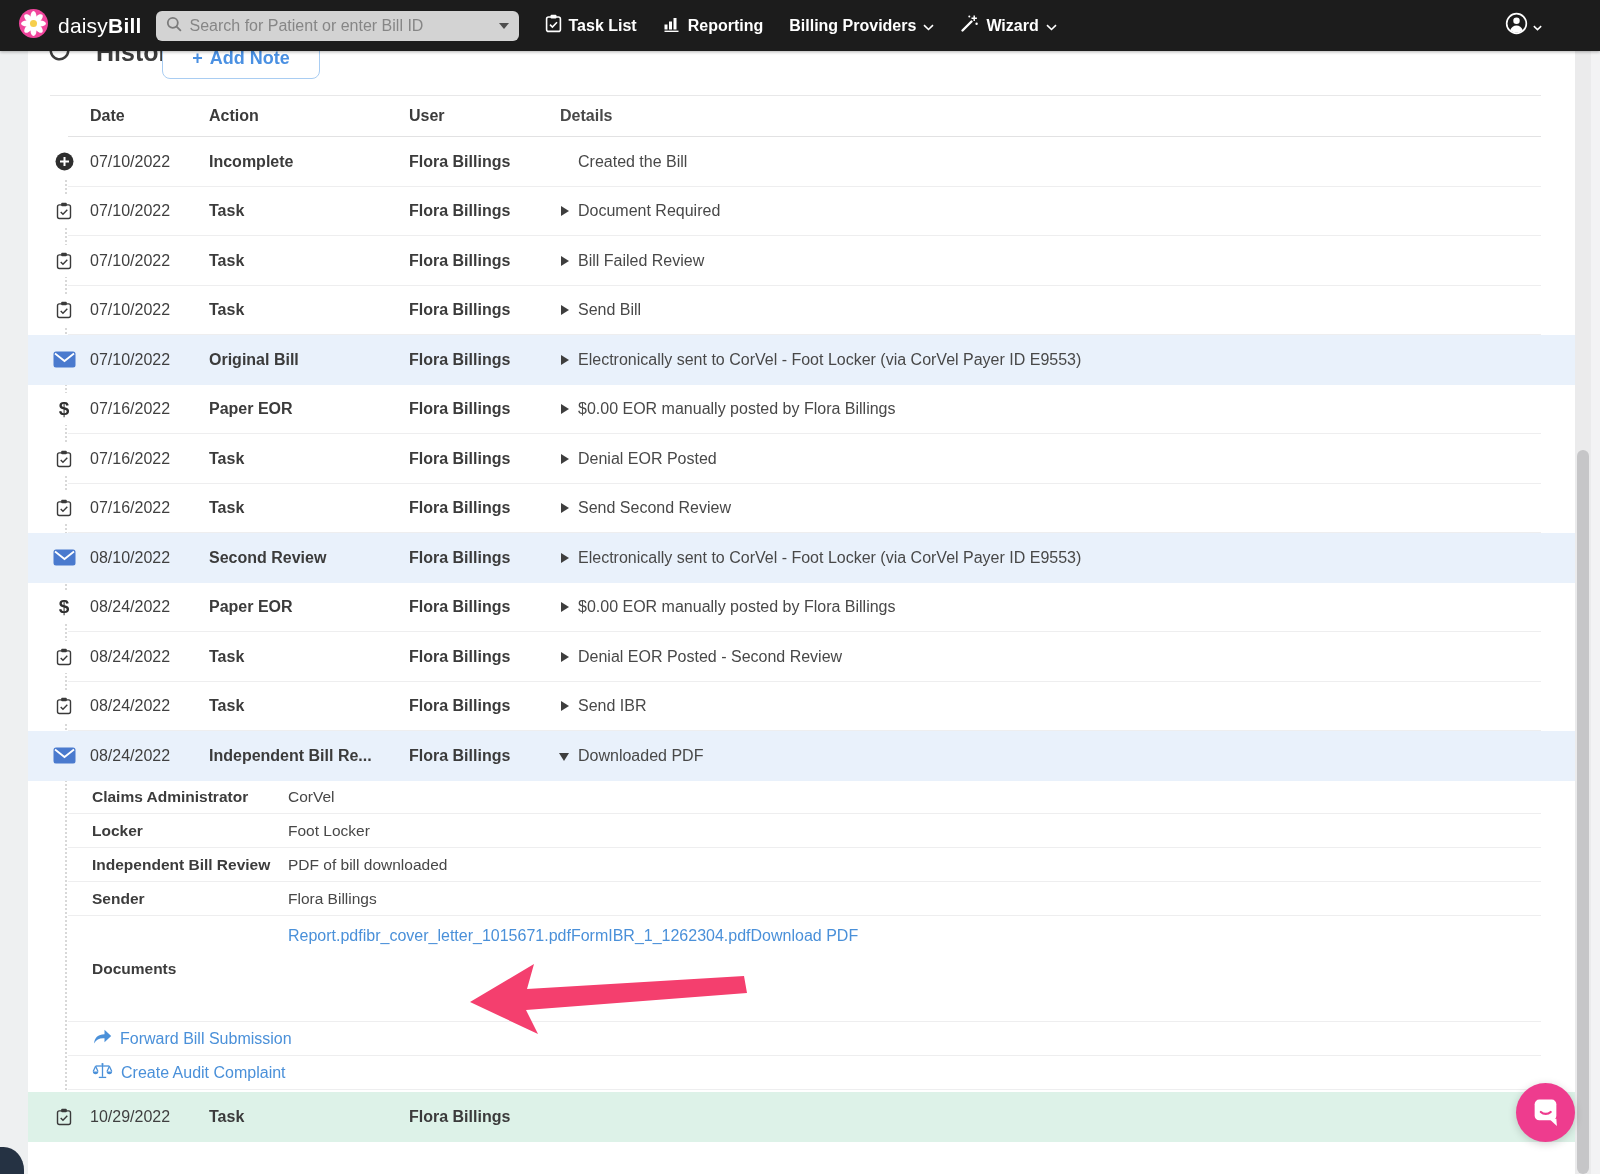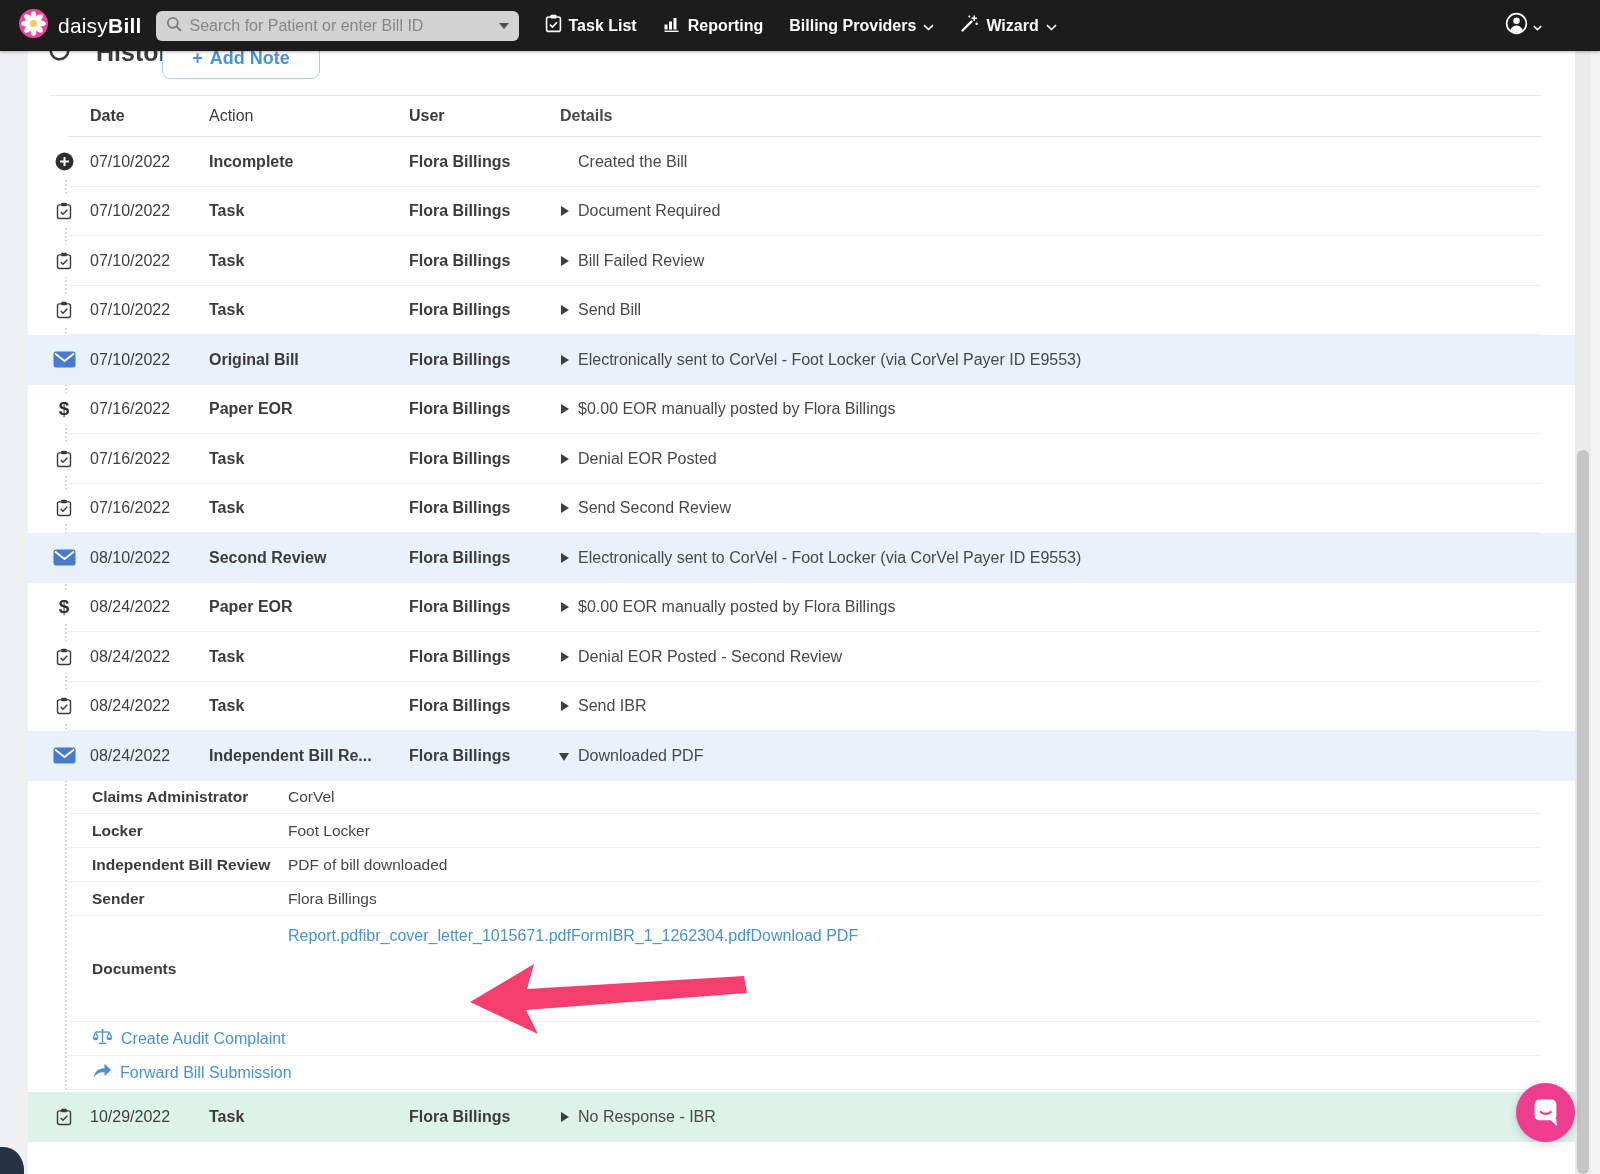--- a/index.html
+++ b/index.html
@@ -218,21 +218,21 @@
     <span>+</span>
     <span>Add Note</span>
   </button>
 
   <div class="timeline"></div>
 
   <div class="htable">
     <div class="hheader">
       <div class="c-icon"></div>
       <div class="c-date">Date</div>
-      <div class="c-action" style="font-weight:400;">Action</div>
+      <div class="c-action" style="font-weight:700;">Action</div>
       <div class="c-user">User</div>
       <div class="c-details" style="font-weight:700;">Details</div>
     </div>
     <div id="rows-main">
         <div class="hrow">
     <div class="c-icon">
             <span class="icon-slot">
               <svg width="19" height="19" viewBox="0 0 19 19">
                 <circle cx="9.5" cy="9.5" r="9" fill="#2e2e2e"></circle>
                 <path d="M9.5 5v9M5 9.5h9" stroke="#fff" stroke-width="2"></path>
@@ -476,20 +476,30 @@
     <div class="docs-row">
       <div class="dlabel">Documents</div>
       <div class="docs-links">
         <a>Report.pdf</a>
         <a>ibr_cover_letter_1015671.pdf</a>
         <a>FormIBR_1_1262304.pdf</a>
         <a>Download PDF</a>
       </div>
     </div>
 
+    <div class="action-row">
+      <a>
+        <span>
+          <svg width="20" height="16" viewBox="0 0 20 16">
+            <path d="M12.5 0.8l6.7 6.2-6.7 6.2V9.3C7.6 8.9 4.4 10.4 2.2 14.4 2.3 8.8 6 5.5 12.5 5.2V0.8z" fill="#4a90d9"></path>
+          </svg>
+        </span>
+        <span>Forward Bill Submission</span>
+      </a>
+    </div>
     <div class="action-row">
       <a>
         <span>
           <svg width="21" height="19" viewBox="0 0 21 19">
             <g stroke="#4a90d9" stroke-width="1.3" fill="none">
               <line x1="10.5" y1="2.2" x2="10.5" y2="14.8"></line>
               <line x1="6.8" y1="15.4" x2="14.2" y2="15.4"></line>
               <line x1="3.6" y1="4" x2="17.4" y2="4"></line>
               <line x1="3.6" y1="4.2" x2="1.2" y2="9.4"></line>
                 <line x1="3.6" y1="4.2" x2="6" y2="9.4"></line>
@@ -497,50 +507,36 @@
                 <line x1="17.4" y1="4.2" x2="19.8" y2="9.4"></line>
             </g>
             <path d="M0.9 9.6a2.7 2.7 0 0 0 5.4 0z" fill="#4a90d9"></path>
             <path d="M14.7 9.6a2.7 2.7 0 0 0 5.4 0z" fill="#4a90d9"></path>
             <circle cx="10.5" cy="2" r="1.1" fill="#4a90d9"></circle>
           </svg>
         </span>
         <span>Create Audit Complaint</span>
       </a>
     </div>
-    <div class="action-row">
-      <a>
-        <span>
-          <svg width="20" height="16" viewBox="0 0 20 16">
-            <path d="M12.5 0.8l6.7 6.2-6.7 6.2V9.3C7.6 8.9 4.4 10.4 2.2 14.4 2.3 8.8 6 5.5 12.5 5.2V0.8z" fill="#4a90d9"></path>
-          </svg>
-        </span>
-        <span>Forward Bill Submission</span>
-      </a>
-    </div>
   </div>
 
   <div class="green-row-wrap" id="row-green">
       <div class="hrow hl-green">
     <div class="c-icon">
           <span class="icon-slot">
             <svg width="16" height="18" viewBox="0 0 17 19">
               <rect x="1.6" y="3" width="13.8" height="14.4" rx="2" fill="none" stroke="#3a3a3a" stroke-width="1.5"></rect>
               <rect x="5.5" y="0.8" width="6" height="3.6" rx="1" fill="#3a3a3a"></rect>
               <path d="M5 10.6l2.4 2.4 4.6-4.8" fill="none" stroke="#3a3a3a" stroke-width="1.5"></path>
             </svg>
           </span>
         </div>
     <div class="c-date">10/29/2022</div>
     <div class="c-action">Task</div>
     <div class="c-user">Flora Billings</div>
-    <div class="c-details">
-      <span class="caret caret-right"></span>
-      <span class="dtext">No Response - IBR</span>
-    </div>
   </div>
     </div>
 
   <svg class="pink-arrow" width="280" height="74" viewBox="0 0 280 74">
     <polygon points="2,40 66,2 59,27 276,14 279,31 58,48 70,72" fill="#f43f6e"></polygon>
   </svg>
 </div>
 
 <div class="scroll-track"></div>
 <div class="scroll-strip"></div>

